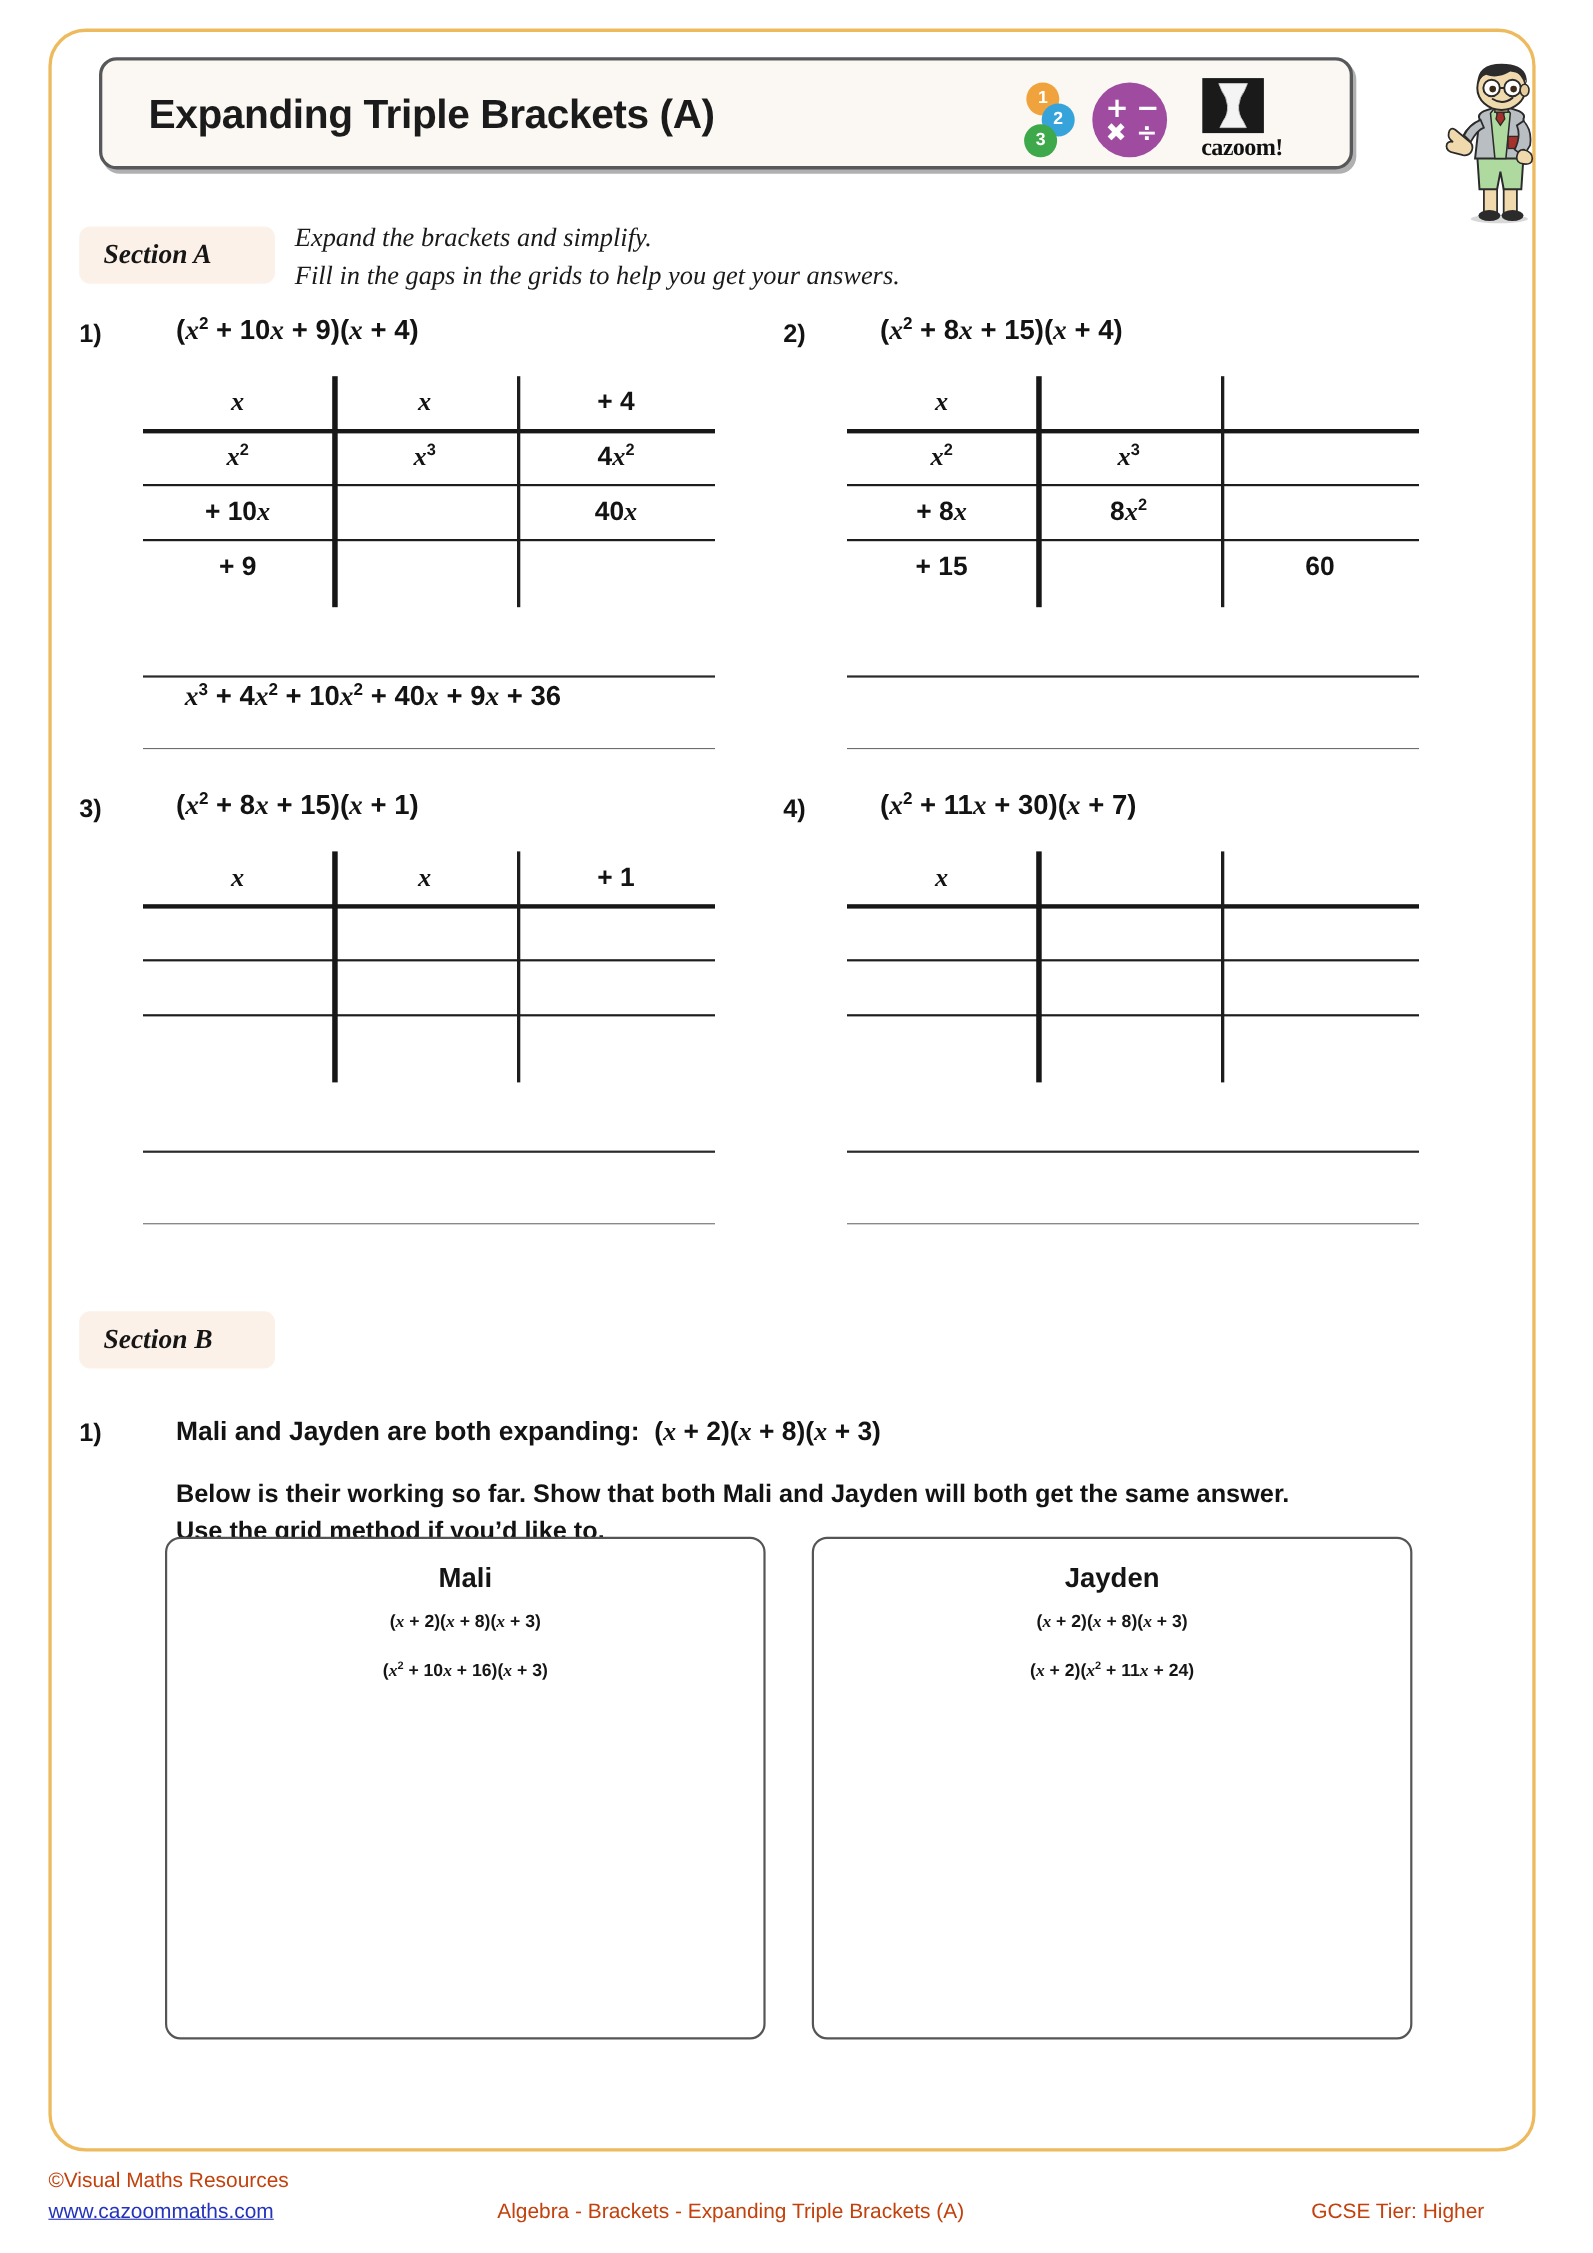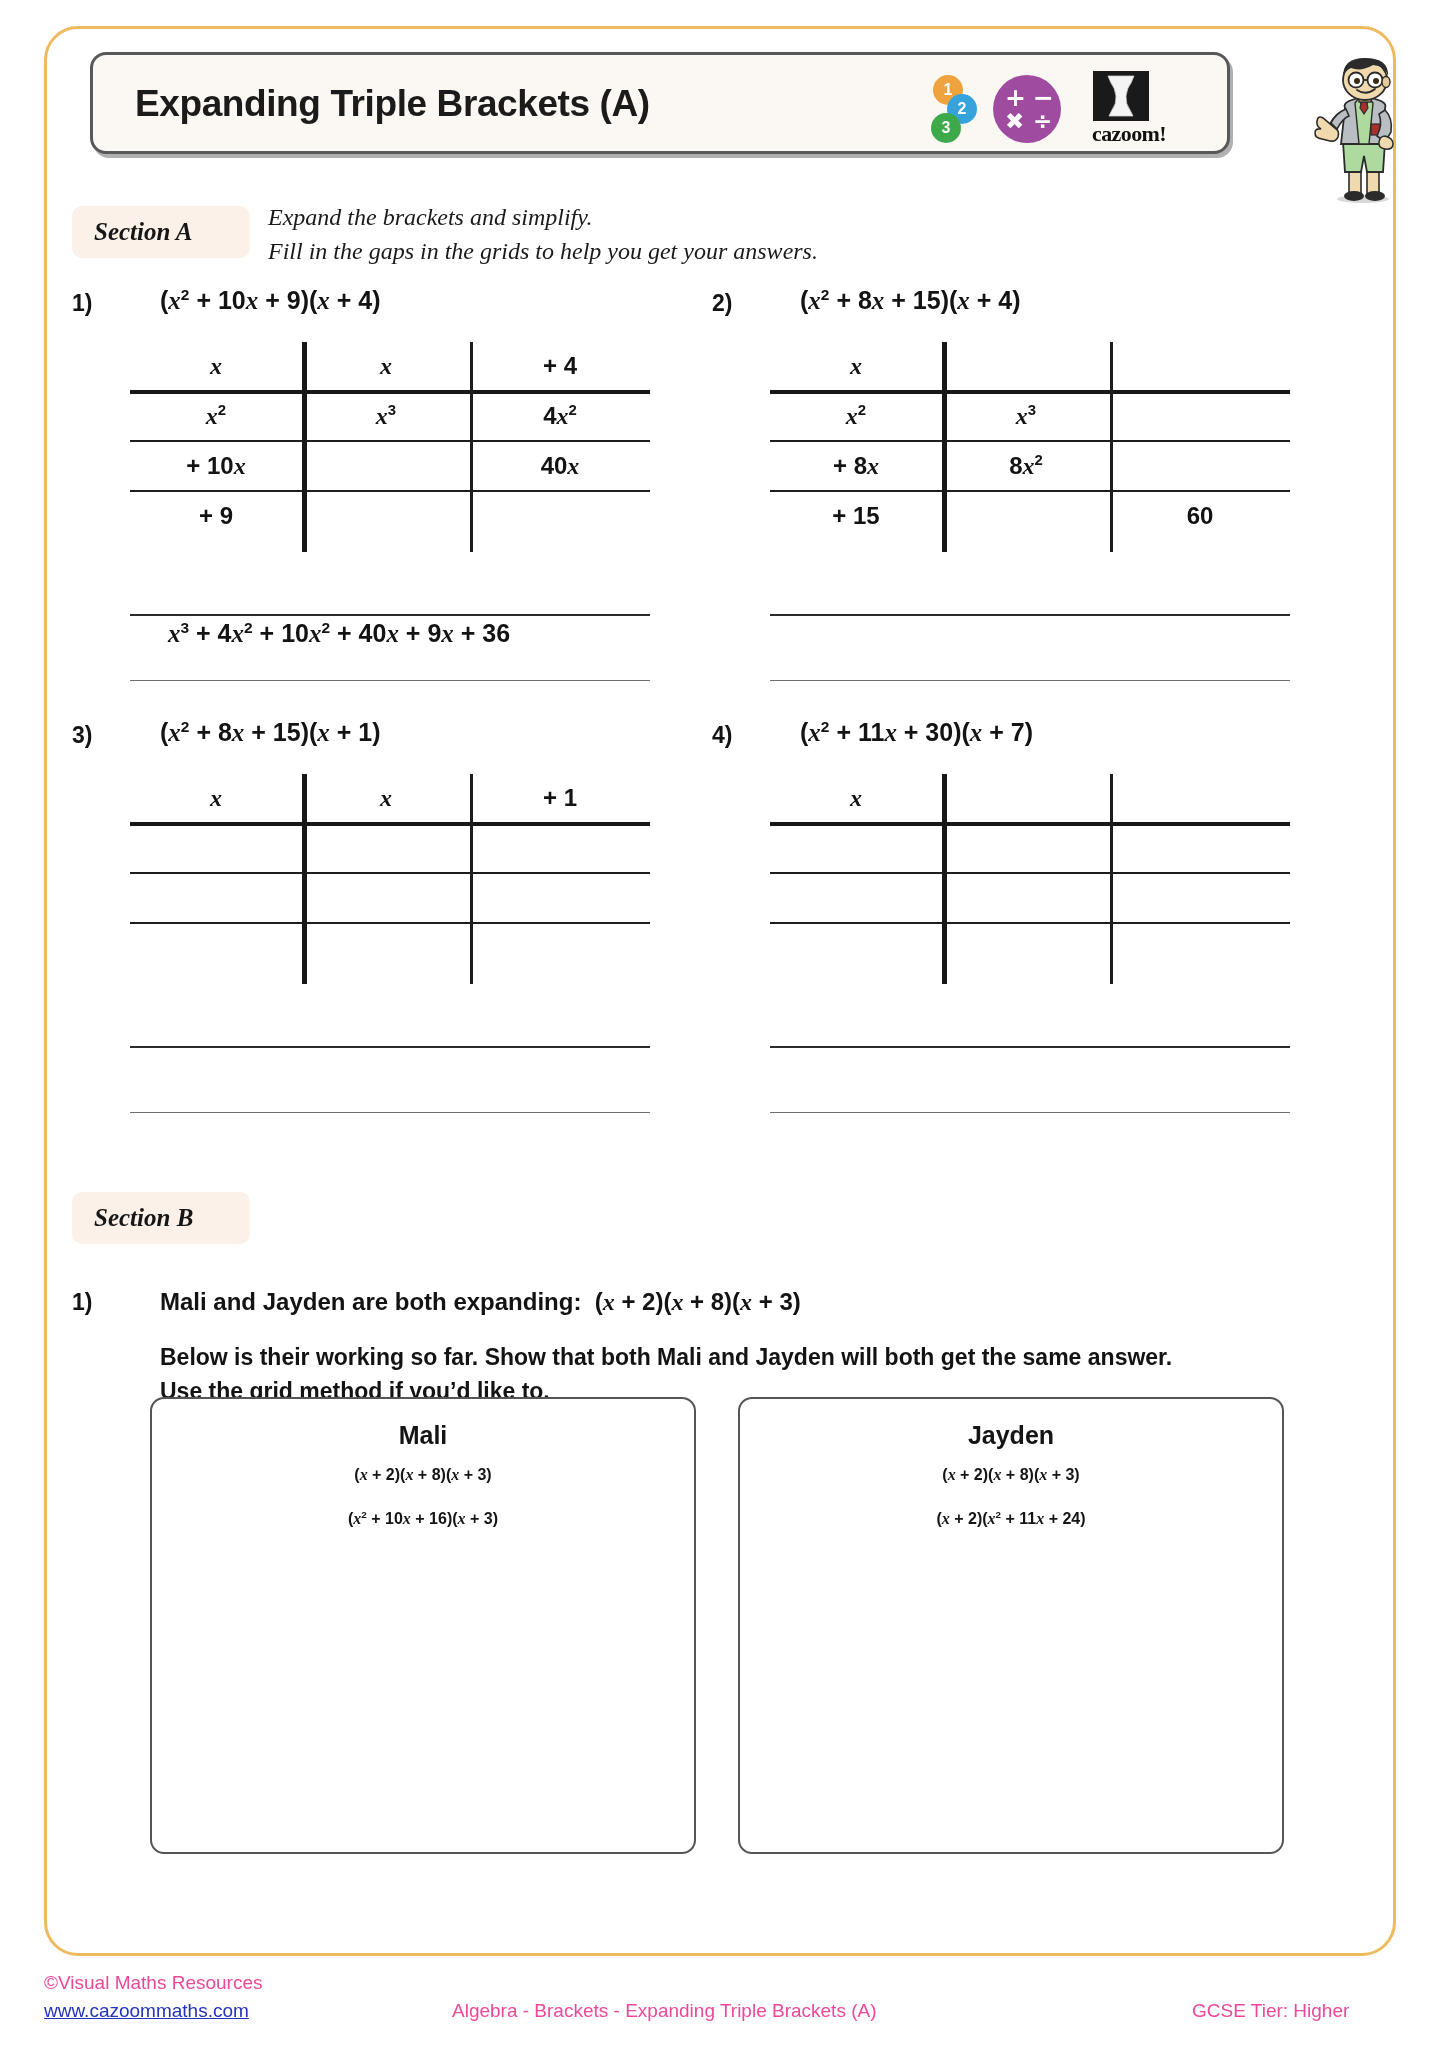--- a/index.html
+++ b/index.html
@@ -220,21 +220,21 @@
     text-align: center; font-size: 25px; font-weight: bold; color: #151515;
   }
   .bx-line {
     position: absolute; left: 0; width: 100%;
     text-align: center; font-size: 16px; font-weight: bold; color: #151515;
   }
   .bx-l1 { top: 67px; }
   .bx-l2 { top: 110px; }
 
   
-  .foot { position: absolute; font-size: 19px; color: #ec4899; }
+  .foot { position: absolute; font-size: 19px; color: #c2410c; }
   #footCopy { left: 44px; top: 1972px; }
   #footUrl  { left: 44px; top: 2000px; color: #2433BB; text-decoration: underline; }
   #footMid  { left: 452px; top: 2000px; }
   #footTier { left: 1192px; top: 2000px; }
 </style>
 </head>
 <body>
 
 <div class="page-frame"></div>
 

